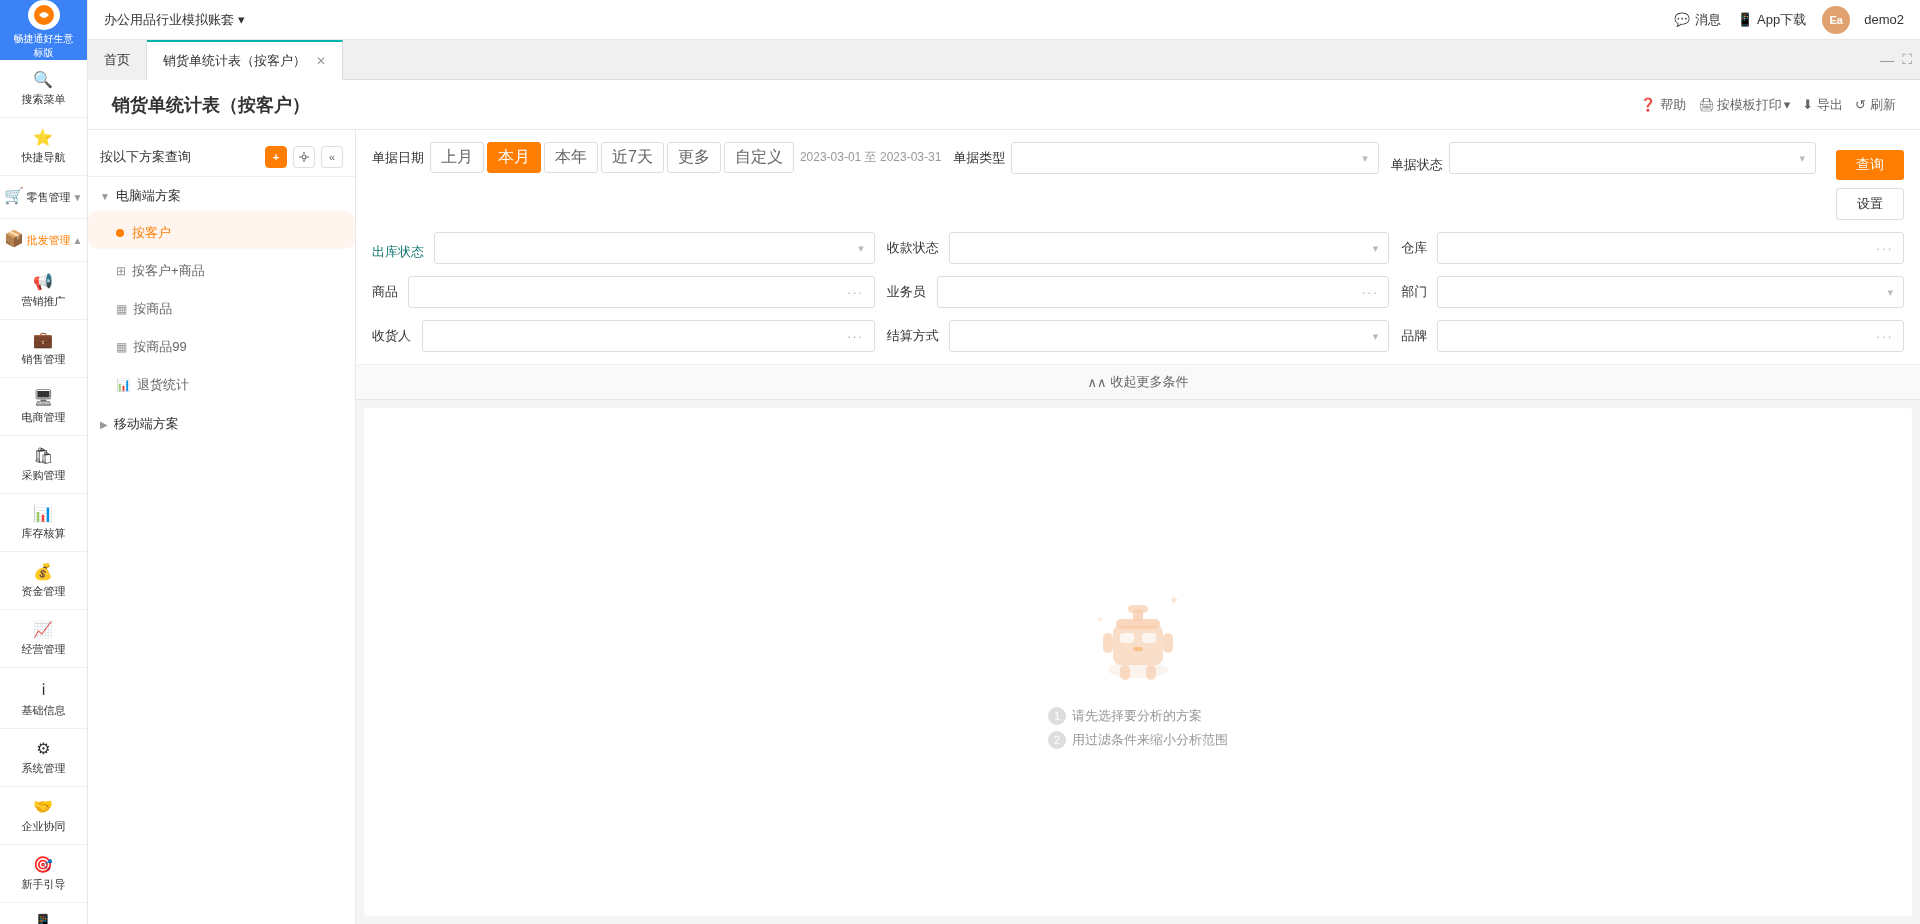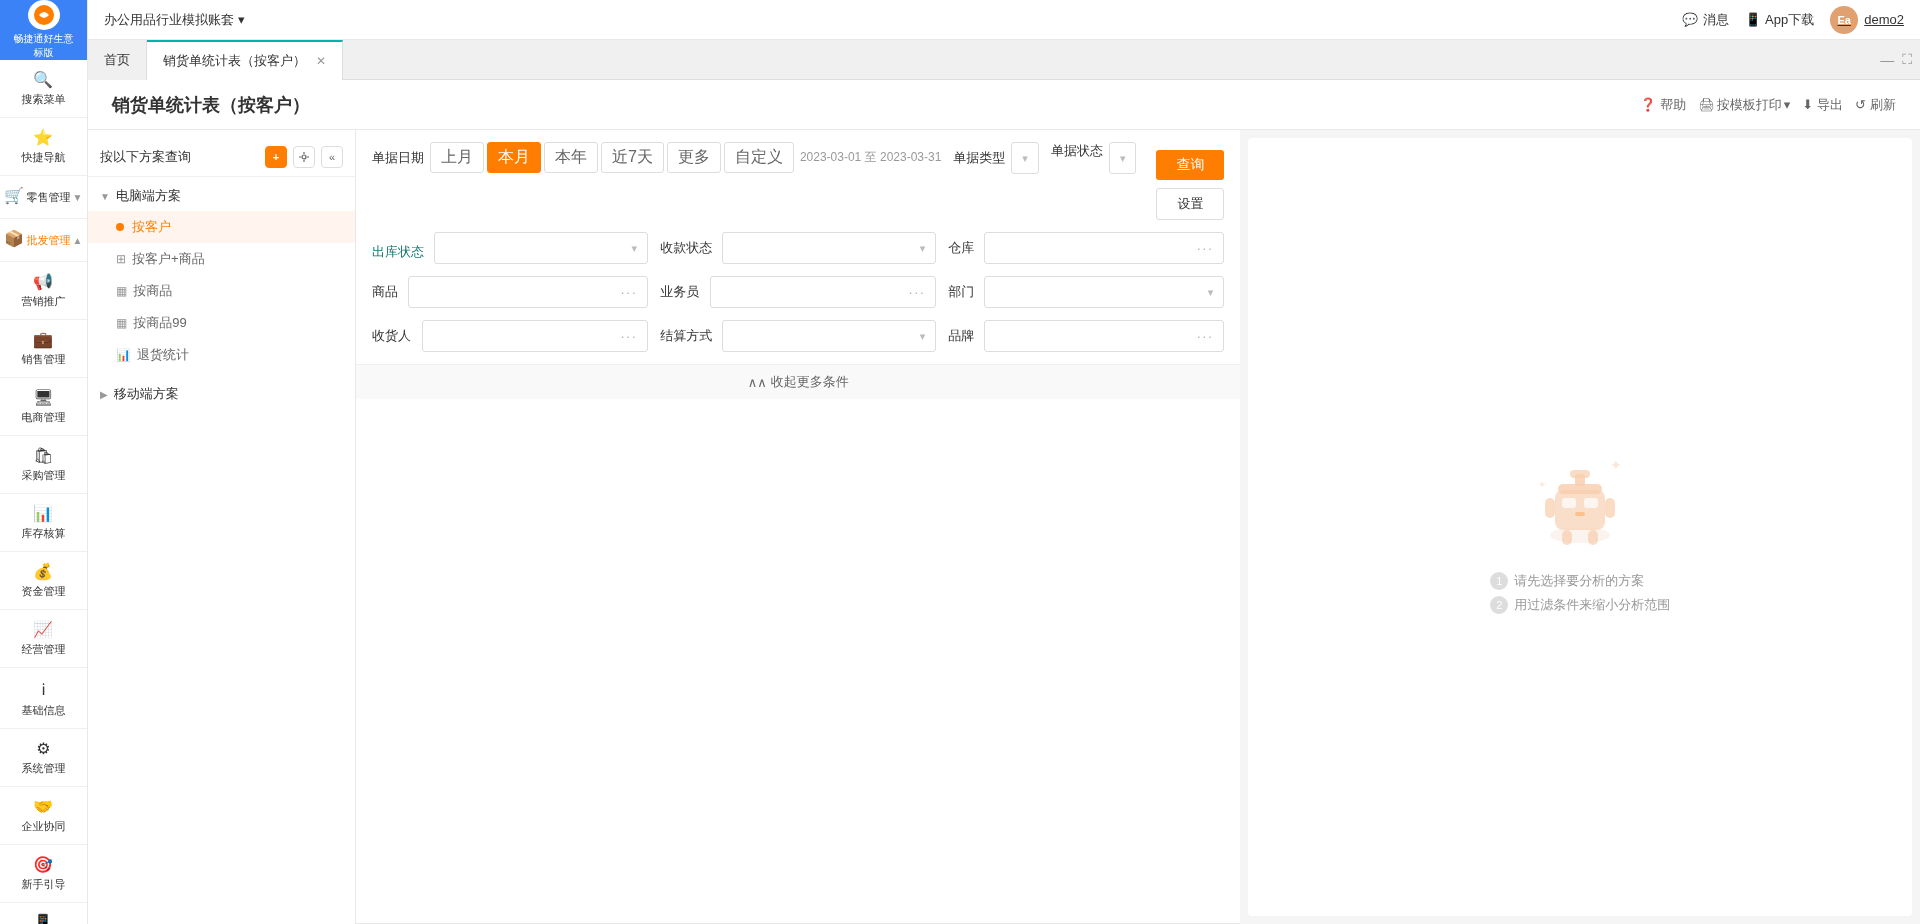--- a/index.html
+++ b/index.html
@@ -53,21 +53,21 @@
     
     .scheme-panel { width: 268px; background: #fff; border-right: 1px solid #e8e8e8; overflow-y: auto; padding: 8px 0; }
     .scheme-panel-header { display: flex; align-items: center; padding: 8px 12px; gap: 6px; font-size: 13px; color: #333; border-bottom: 1px solid #f0f0f0; }
     .scheme-panel-header .sp-title { flex: 1; font-weight: 500; }
     .scheme-panel-header .sp-actions { display: flex; gap: 6px; }
     .scheme-panel-header .sp-action-icon { width: 22px; height: 22px; border: 1px solid #ddd; border-radius: 4px; display: flex; align-items: center; justify-content: center; cursor: pointer; font-size: 11px; color: #666; }
     .scheme-section { padding: 4px 0; }
     .scheme-section-header { display: flex; align-items: center; padding: 6px 12px; cursor: pointer; }
     .scheme-section-header .arrow { font-size: 10px; color: #999; margin-right: 6px; }
     .scheme-section-title { font-size: 13px; color: #333; }
-    .scheme-item { display: flex; align-items: center; padding: 7px 12px 7px 28px; cursor: pointer; font-size: 13px; color: #666; }
+    .scheme-item { display: flex; align-items: center; padding: 13px 12px 7px 28px; cursor: pointer; font-size: 13px; color: #666; border-radius: 10px; }
     .scheme-item.active { color: #ff7d00; background: #fff5ee; }
     .scheme-item .si-icon2 { margin-right: 6px; font-size: 14px; }
     .scheme-item .si-dot { width: 8px; height: 8px; border-radius: 50%; background: #ff7d00; margin-right: 8px; }
     .date-btn { padding: 4px 10px; border: 1px solid #ddd; border-radius: 3px; cursor: pointer; font-size: 16px; color: #666; background: #fff; }
     .date-btn.active { background: #ff7d00; color: #fff; border-color: #ff7d00; }
     .filter-select { flex: 1; height: 32px; border: 1px solid #ddd; border-radius: 3px; display: flex; align-items: center; padding: 0 10px; cursor: pointer; background: #fff; font-size: 13px; color: #999; position: relative; }
     .filter-select .select-arrow { margin-left: auto; color: #bbb; font-size: 11px; }
     .filter-select .select-dots { margin-left: auto; color: #bbb; font-size: 14px; letter-spacing: 1px; }
 
     .collapse-btn { display: flex; align-items: center; justify-content: center; gap: 4px; font-size: 13px; color: #666; cursor: pointer; padding: 8px 0; background: #f9f9f9; border-top: 1px solid #f0f0f0; margin: 0 -16px; padding: 8px 16px; }
@@ -77,21 +77,21 @@
     .btn-query { background: #ff7d00; color: #fff; border: none; border-radius: 3px; padding: 6px 20px; cursor: pointer; font-size: 14px; }
     .btn-setting { background: #fff; color: #333; border: 1px solid #ddd; border-radius: 3px; padding: 6px 14px; cursor: pointer; font-size: 13px; }
 
     
     .empty-state { display: flex; flex-direction: column; align-items: center; justify-content: center; flex: 1; gap: 12px; padding: 40px; }
     .empty-icon { width: 120px; height: 120px; opacity: 0.7; }
     .empty-tips { display: flex; flex-direction: column; gap: 6px; }
     .empty-tip { display: flex; align-items: center; gap: 6px; font-size: 13px; color: #999; }
     .tip-num { width: 18px; height: 18px; border-radius: 50%; background: #ddd; color: #fff; font-size: 11px; display: flex; align-items: center; justify-content: center; }
 
-    .data-area { flex: 1; display: flex; flex-direction: row; overflow: hidden; }
+    .data-area { flex: 1; display: flex; flex-direction: column; overflow: hidden; }
     .filter-section { background: #fff; padding: 12px 16px 0; border-bottom: 1px solid #e8e8e8; }
     .results-section { flex: 1; background: #fff; margin: 8px; border-radius: 4px; display: flex; align-items: center; justify-content: center; }
   </style>
 </head>
 <body>
 
 <div class="sidebar">
   <div class="sidebar-logo">
     <div class="logo-icon">
       <svg viewBox="0 0 22 22" fill="none">
@@ -182,21 +182,21 @@
     </div>
     <div class="top-header-right">
       <div class="header-btn">
         <span>💬</span>
         <span>消息</span>
       </div>
       <div class="header-btn">
         <span>📱</span>
         <span>App下载</span>
       </div>
-      <div class="header-btn" style="display:flex;gap:6px;text-decoration:underline;">
+      <div class="header-btn" style="display:flex;gap:14px;">
         <div class="avatar" style="background:#e0a070;color:#fff;font-size:11px;font-weight:bold;">Ea</div>
         <span>demo2</span>
       </div>
     </div>
   </div>
 
   <div class="tabs-bar">
     <div class="tab home-tab">
       <span>首页</span>
     </div>
@@ -306,21 +306,21 @@
               <span style="font-size:12px;color:#999;white-space:nowrap;">2023-03-01 至 2023-03-31</span>
             </div>
 
             <div style="display:flex;align-items:center;gap:6px;flex:1;">
               <span style="font-size:13px;color:#333;white-space:nowrap;">单据类型</span>
               <div class="filter-select">
                 <span class="select-arrow">▾</span>
               </div>
             </div>
 
-            <div style="display:flex;align-items:flex-start;gap:6px;flex:1;">
+            <div style="display:flex;align-items:flex-end;gap:6px;flex:1;">
               <span style="font-size:13px;color:#333;white-space:nowrap;">单据状态</span>
               <div class="filter-select">
                 <span class="select-arrow">▾</span>
               </div>
             </div>
 
             <div class="action-buttons">
               <button class="btn-query">查询</button>
               <button class="btn-setting">设置</button>
             </div>

